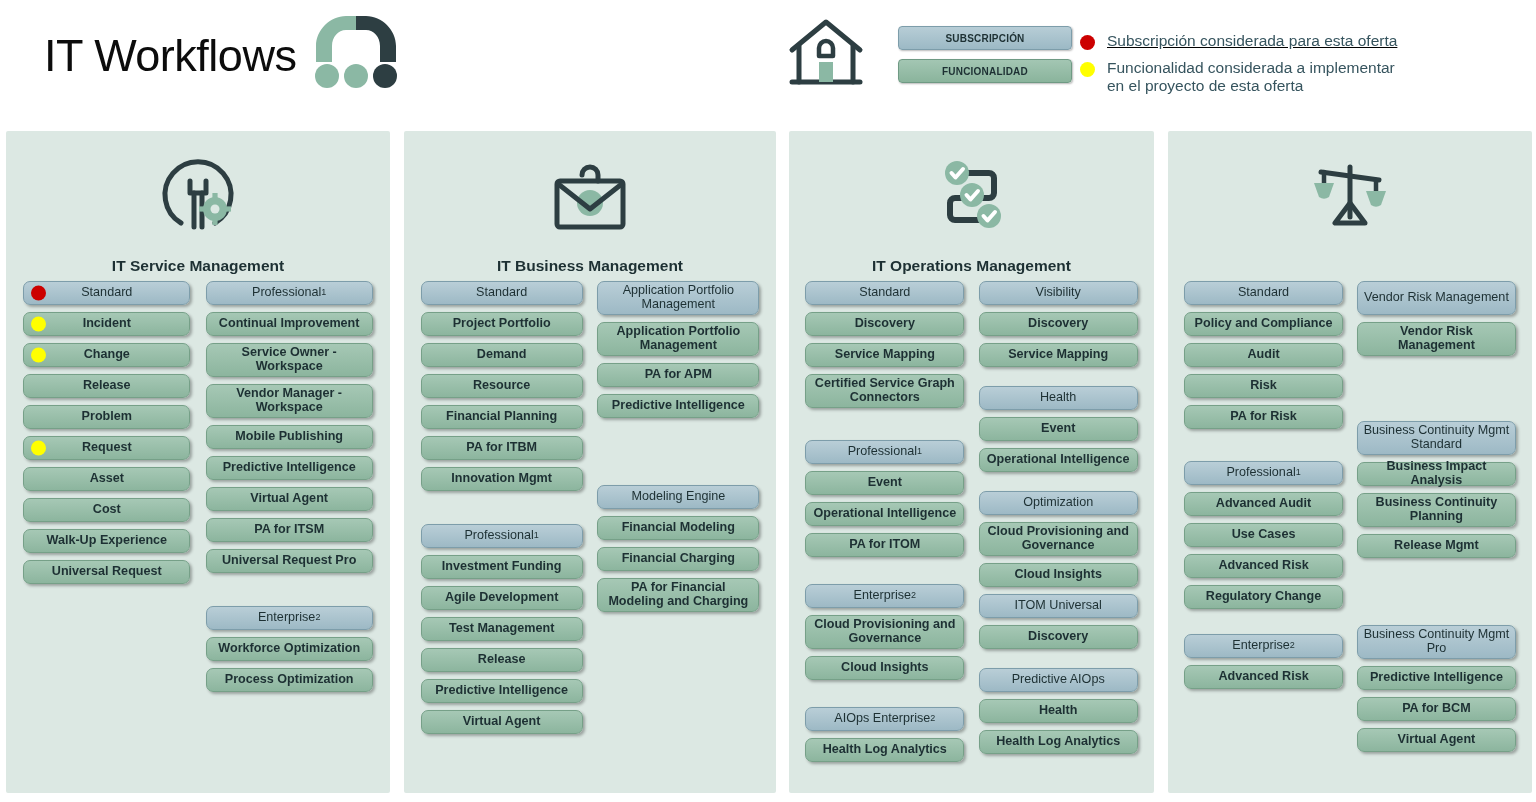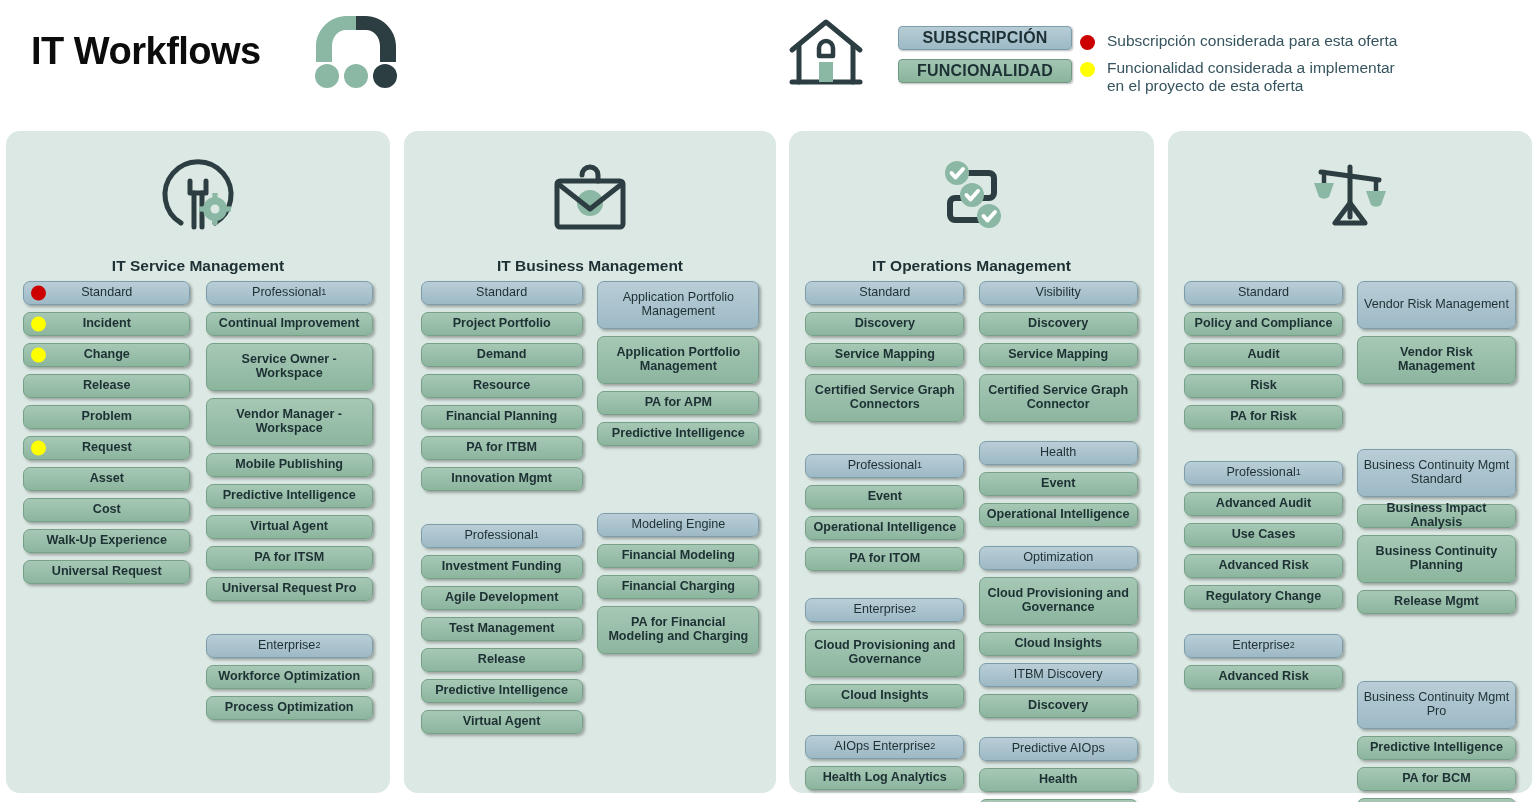--- a/index.html
+++ b/index.html
@@ -6,52 +6,52 @@
   body{
     width:1536px;height:802px;
     background:#ffffff;
     font-family:"Liberation Sans", sans-serif;
     overflow:hidden;
     position:relative;
   }
   
   #header{position:absolute;left:0;top:0;width:1536px;height:125px;}
   #title{
-    position:absolute;left:31px;top:30px;
-    font-size:38px;font-weight:bold;color:#0c0c0c;letter-spacing:-0.5px;
+    position:absolute;left:44px;top:30px;
+    font-size:45px;font-weight:normal;color:#0c0c0c;letter-spacing:-0.5px;
   }
   #brand-mark{position:absolute;left:310px;top:8px;width:92px;height:82px;}
 
   #legend{position:absolute;left:788px;top:8px;width:740px;height:100px;}
   #house-icon{position:absolute;left:0px;top:8px;width:76px;height:72px;}
   .legend-pill{
     position:absolute;left:110px;width:172px;height:22px;
     border-radius:4px;
-    font-size:16px;font-weight:bold;color:#1d3033;
+    font-size:10px;font-weight:bold;color:#1d3033;
     display:flex;align-items:center;justify-content:center;
     letter-spacing:0.2px;
     box-shadow:1px 1px 2px rgba(0,0,0,.28);
   }
   #pill-sub{top:18px;background:linear-gradient(#b7cdd6,#9cb9c5);border:1px solid #7d9daa;}
   #pill-fun{top:51px;background:linear-gradient(#a3c6b3,#8ab49c);border:1px solid #6f9a84;}
   .legend-row{position:absolute;left:292px;display:flex;align-items:flex-start;}
-  #legend-row-1{top:24px;}
+  #legend-row-1{top:24px;text-decoration:underline;}
   #legend-row-2{top:51px;}
   .legend-dot{width:15px;height:15px;border-radius:50%;margin-top:3px;flex:none;}
   .legend-text{
     margin-left:12px;font-size:15.5px;color:#36545e;line-height:1.18;
     white-space:pre-line;
   }
 
   
   #panels{position:absolute;left:0;top:131px;width:1536px;height:665px;}
   .panel{
     position:absolute;top:0;height:662px;
     background:#dce8e3;
-    border-radius:14px;
+    border-radius:2px;
   }
   #panel-0{left:6px;width:384px;}
   #panel-1{left:404px;width:372px;}
   #panel-2{left:789px;width:365px;}
   #panel-3{left:1168px;width:364px;}
 
   .panel-icon{position:absolute;top:22px;left:50%;transform:translateX(-50%);
      width:90px;height:82px;}
   .panel-title{
     position:absolute;top:126px;left:0;width:100%;
@@ -69,21 +69,21 @@
     margin-bottom:7px;
     display:flex;align-items:center;justify-content:center;
     text-align:center;
     font-size:12.6px;font-weight:bold;color:#1d3033;
     line-height:1.1;
     box-shadow:2px 2px 3px rgba(0,0,0,.30);
     padding:0 4px;
     box-sizing:border-box;
   }
   .pill.h1{height:24px;}
-  .pill.h2{height:48px;}
+  .pill.h2{height:34px;}
   .pill.sub{
     background:linear-gradient(#b9ced7,#9db9c5);
     border:1px solid #7d9daa;
     font-weight:normal;
   }
   .pill.fun{
     background:linear-gradient(#a6c8b5,#8cb59e);
     border:1px solid #76a088;
   }
   .pill .dot{
@@ -386,23 +386,20 @@
         <div class="col right" style="width: 43.5%;">
           <div class="pill sub h1">
             <span>Visibility</span>
           </div>
           <div class="pill fun h1">
             <span>Discovery</span>
           </div>
           <div class="pill fun h1">
             <span>Service Mapping</span>
           </div>
-          <div class="pill fun h2">
-            <span>Certified Service Graph Connector</span>
-          </div>
           <div class="spacer" style="height: 12px;"></div>
           <div class="pill sub h1">
             <span>Health</span>
           </div>
           <div class="pill fun h1">
             <span>Event</span>
           </div>
           <div class="pill fun h1">
             <span>Operational Intelligence</span>
           </div>
@@ -410,21 +407,21 @@
           <div class="pill sub h1">
             <span>Optimization</span>
           </div>
           <div class="pill fun h2">
             <span>Cloud Provisioning and Governance</span>
           </div>
           <div class="pill fun h1">
             <span>Cloud Insights</span>
           </div>
           <div class="pill sub h1">
-            <span>ITBM Discovery</span>
+            <span>ITOM Universal</span>
           </div>
           <div class="pill fun h1">
             <span>Discovery</span>
           </div>
           <div class="spacer" style="height: 12px;"></div>
           <div class="pill sub h1">
             <span>Predictive AIOps</span>
           </div>
           <div class="pill fun h1">
             <span>Health</span>

